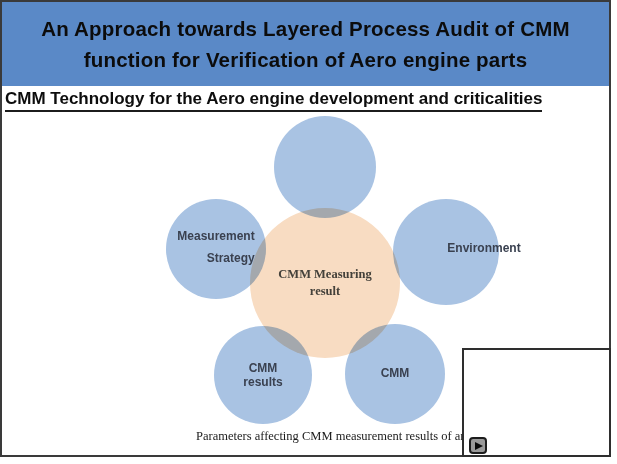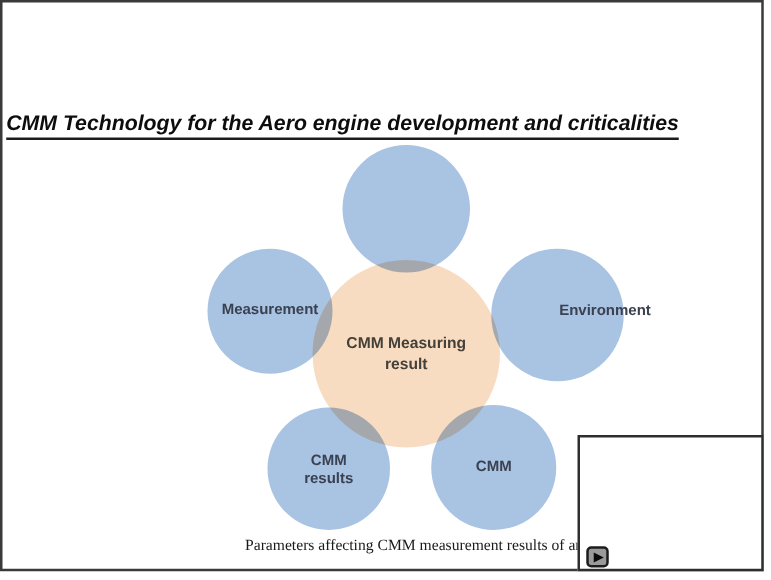--- a/index.html
+++ b/index.html
@@ -24,21 +24,21 @@
   .banner .title-line {
     font-size:20.5px; font-weight:bold; color:#0c0c0c; line-height:31px;
     letter-spacing:0.2px;
   }
 
   .subtitle {
     position:absolute; left:3px; top:87px;
     font-size:17px; font-weight:bold; color:#0d0d0d; white-space:nowrap;
   }
   .subtitle span {
-    display:inline-block; border-bottom:2.5px solid #1c1c1c; padding-bottom:1px;font-style:italic;
+    display:inline-block; border-bottom:2.5px solid #1c1c1c; padding-bottom:1px;
   }
 
   .node {
     position:absolute; border-radius:50%;
     background:var(--node-fill,#a9c3e3); z-index:1;
   }
   .center-circle {
     position:absolute; border-radius:50%;
     background:var(--center-fill,#f8dcc2);
     mix-blend-mode:multiply; z-index:2;
@@ -76,51 +76,56 @@
     border-bottom:4.5px solid transparent; border-left:8px solid #0a0a0a;
     margin-left:1px;
   }
 </style>
 </head>
 <body>
 
 <div class="stage">
   <div class="page">
 
+    <div class="banner">
+      <div class="title-line">An Approach towards Layered Process Audit of CMM</div>
+      <div class="title-line">function for Verification of Aero engine parts</div>
+    </div>
 
     <div class="subtitle">
       <span>CMM Technology for the Aero engine development and criticalities</span>
     </div>
 
     <div class="node" style="left:272px; top:114px; width:102px; height:102px;"></div>
     <div class="node" style="left:164px; top:197px; width:100px; height:100px;"></div>
     <div class="node" style="left:391px; top:197px; width:106px; height:106px;"></div>
     <div class="node" style="left:212px; top:324px; width:98px; height:98px;"></div>
     <div class="node" style="left:343px; top:322px; width:100px; height:100px;"></div>
     <div class="center-circle" style="left:248px; top:206px; width:150px; height:150px;"></div>
 
 
     <div class="node-label loose" style="left:214px; top:246px;">
       <span class="ln">Measurement</span>
+      <span class="ln">Strategy</span>
     </div>
 
     <div class="node-label" style="left:446px; top:247px;margin-left:36px;">
       <span class="ln">Environment</span>
     </div>
 
     <div class="node-label" style="left:261px; top:374px;">
       <span class="ln">CMM</span>
       <span class="ln">results</span>
     </div>
 
     <div class="node-label" style="left:393px; top:372px;">
       <span class="ln">CMM</span>
     </div>
 
-    <div class="node-label center-label" style="left:323px; top:281px;">
+    <div class="node-label center-label" style="left:323px; top:281px;font-family:Liberation Serif, serif;">
       <span class="ln">CMM Measuring</span>
       <span class="ln">result</span>
     </div>
 
     <div class="caption">Parameters affecting CMM measurement results of an Aeroengi</div>
 
     <div class="media-box">
       <button class="play-button">
         <span class="tri"></span>
       </button>

